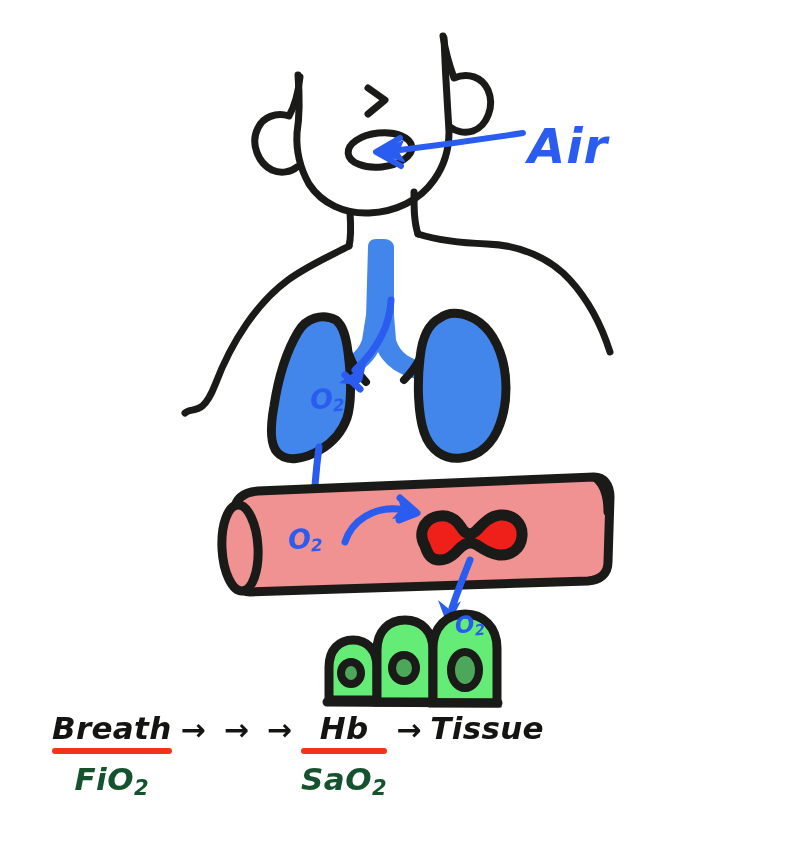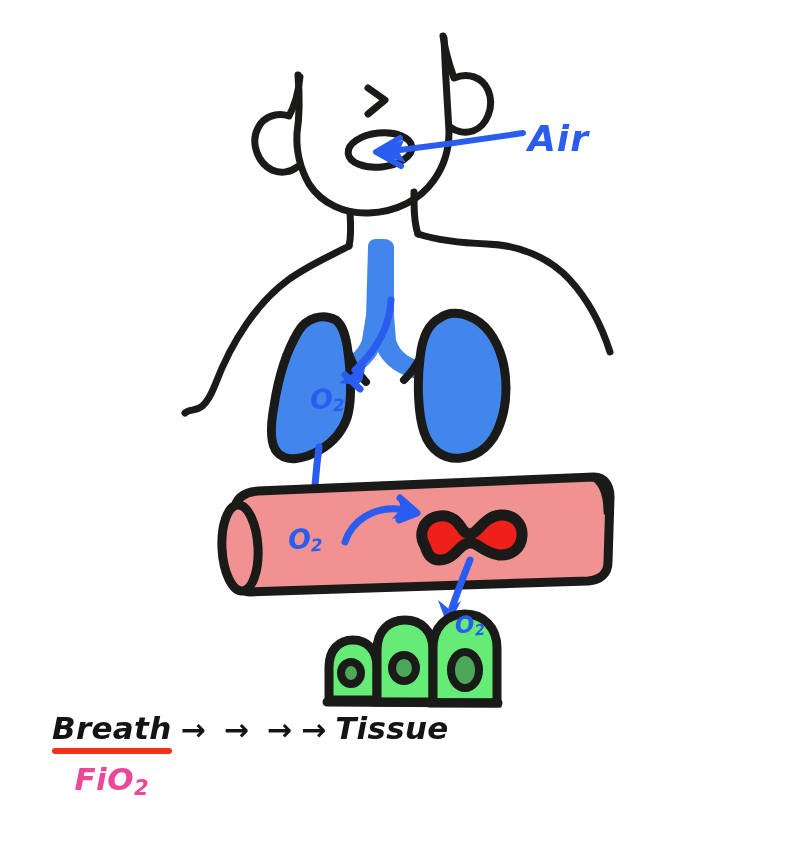--- a/index.html
+++ b/index.html
@@ -46,21 +46,21 @@
     font-weight: bold;
     font-style: italic;
     white-space: nowrap;
     user-select: none;
   }
   .o2-label { font-size: 27px; letter-spacing: -0.5px; }
   .o2-label .sub { font-size: 17px; vertical-align: -4px; }
   #label-air {
     left: 528px;
     top: 118px;
-    font-size: 36px;
+    font-size: 48px;
     letter-spacing: 1px;
   }
   #label-o2-lung { left: 310px; top: 383px; transform: rotate(-4deg); }
   #label-o2-vessel { left: 288px; top: 523px; transform: rotate(-4deg); }
   #label-o2-cell { left: 455px; top: 611px; font-size: 23px; transform: rotate(-6deg); }
   #label-o2-cell .sub { font-size: 15px; }
 
   
   #pathway {
     position: absolute;
@@ -100,21 +100,21 @@
     margin-top: 3px;
     align-self: stretch;
   }
   .node-rule.hidden { background: transparent; }
   .node-bottom {
     margin-top: 7px;
     font-family: "DejaVu Sans", sans-serif;
     font-weight: bold;
     font-style: italic;
     font-size: 31px;
-    color: #ec4899;
+    color: #14532d;
     white-space: nowrap;
     letter-spacing: 0.5px;
   }
   .node-bottom .sub { font-size: 21px; vertical-align: -5px; }
   .chain-arrow {
     font-size: 30px;
     color: #141413;
     line-height: 1.05;
     padding-top: 2px;
     font-weight: bold;
@@ -272,20 +272,25 @@
         </div>
         <div class="chain-arrow">→</div>
         <div class="chain-node">
           <div class="node-rule hidden"></div>
         </div>
         <div class="chain-arrow">→</div>
         <div class="chain-node">
           <div class="node-rule"></div>
         </div>
         <div class="chain-arrow">→</div>
+        <div class="chain-node">
+          <div class="node-top">Hb</div>
+          <div class="node-rule"></div>
+          <div class="node-bottom">SaO<span class="sub">2</span></div>
+        </div>
         <div class="chain-arrow">→</div>
         <div class="chain-node">
           <div class="node-top">Tissue</div>
           <div class="node-rule hidden"></div>
         </div>
       </div>
   </div>
 
 </div>
 

